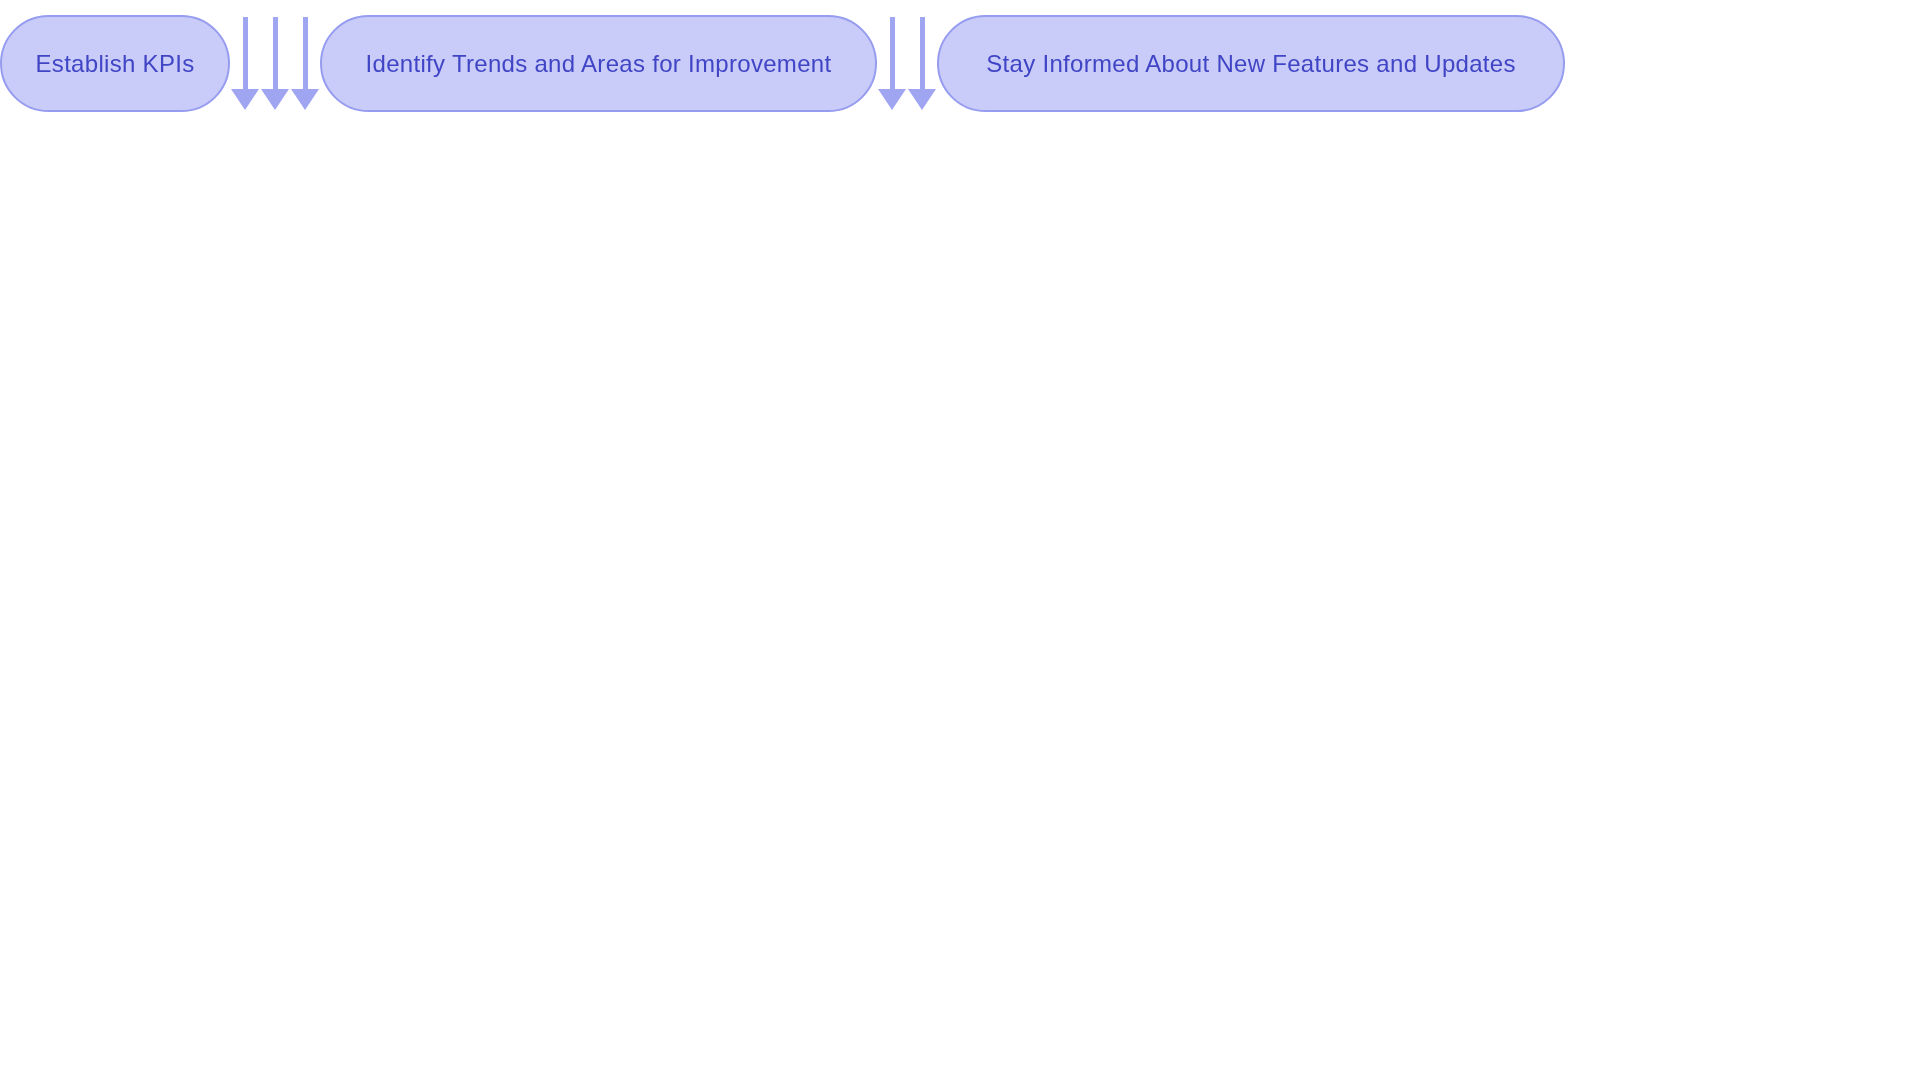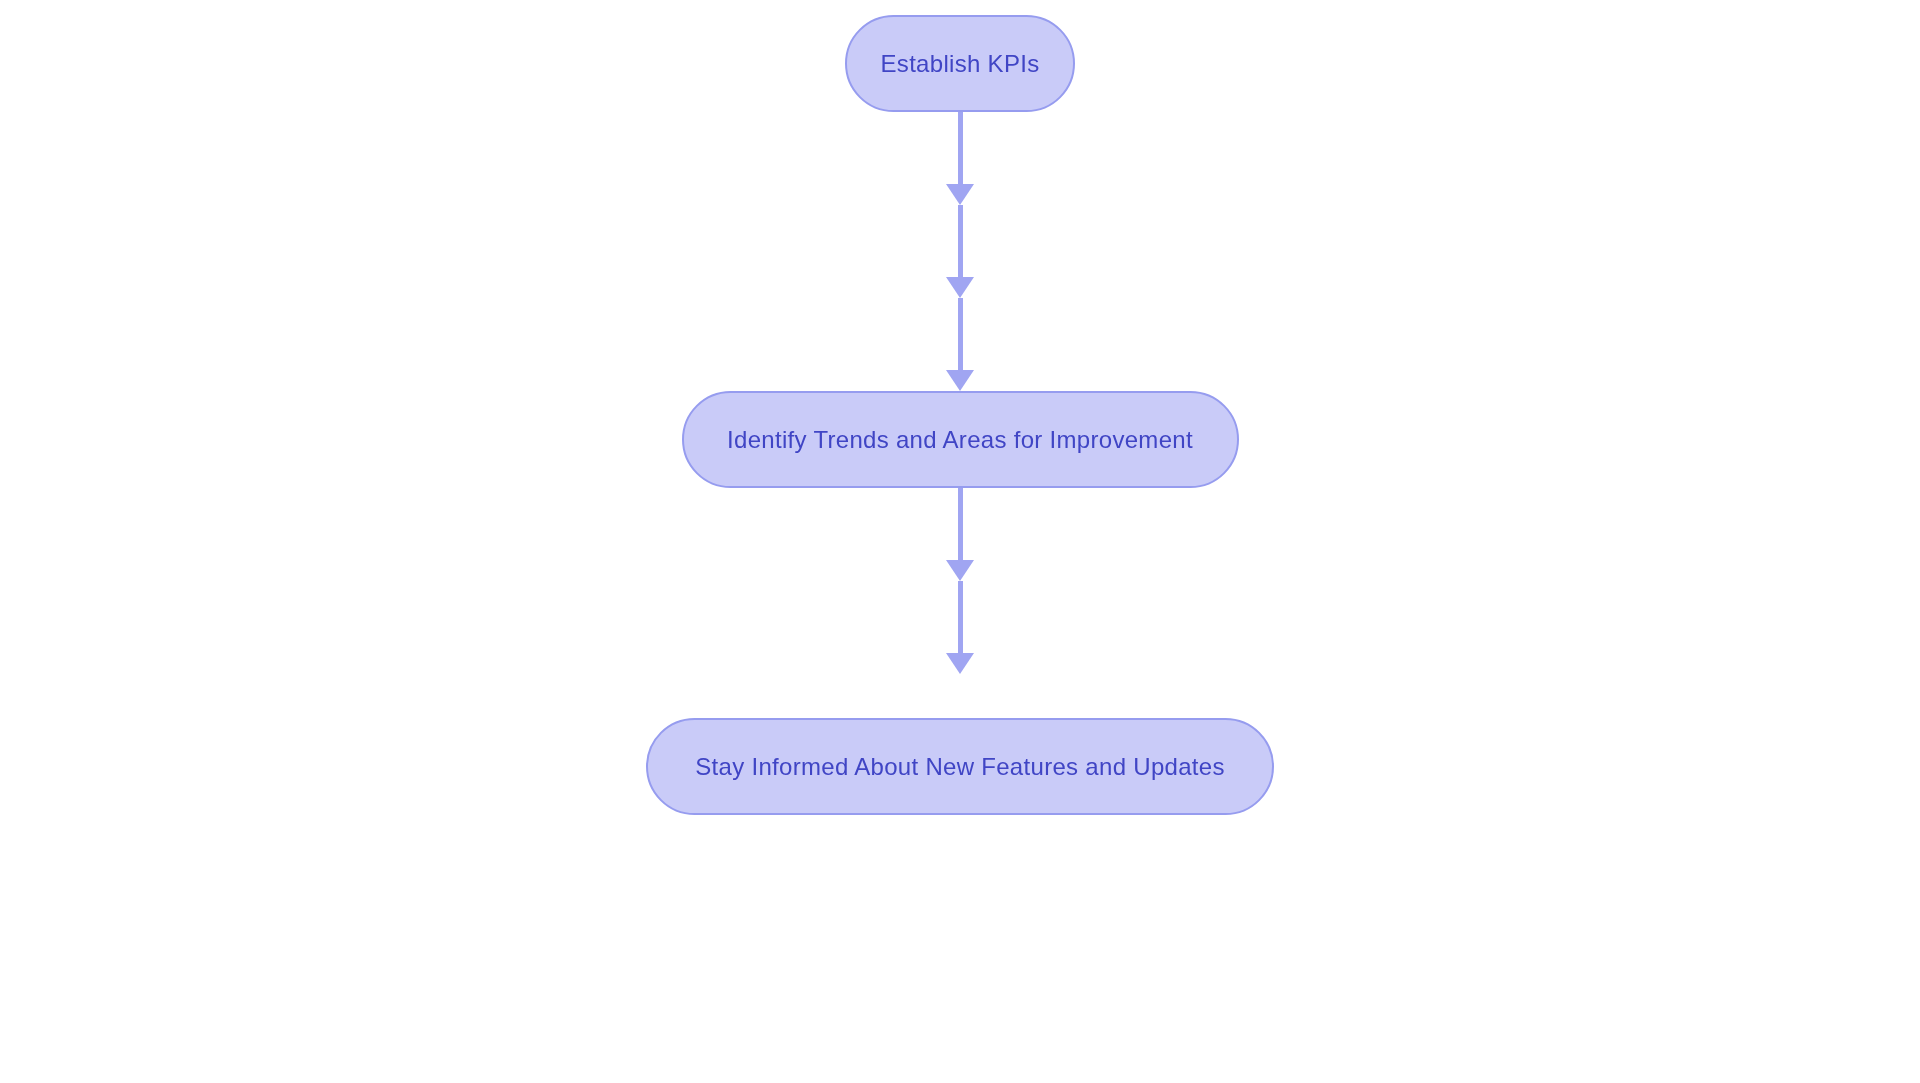--- a/index.html
+++ b/index.html
@@ -14,21 +14,21 @@
     background: var(--bg, #ffffff);
     font-family: "Liberation Sans", sans-serif;
     overflow: hidden;
   }
   .flow {
     position: absolute;
     top: 15px;
     left: 0;
     width: 100%;
     display: flex;
-    flex-direction: column;
+    flex-direction: row;
     align-items: center;
   }
   .node {
     height: 97px;
     box-sizing: border-box;
     background: var(--node-fill, #c9cbf8);
     border: 2px solid var(--node-border, #969cef);
     border-radius: 48.5px;
     display: flex;
     align-items: center;
@@ -91,16 +91,16 @@
       <div class="stem"></div>
       <div class="head"></div>
     </div>
 
 
     <div class="arrow">
       <div class="stem"></div>
       <div class="head"></div>
     </div>
 
-    <div class="node" style="width: 628px; margin-top: 44px;">Stay Informed About New Features and Updates</div>
+    <div class="node" style="width: 628px;">Stay Informed About New Features and Updates</div>
 
   </div>
 </div>
 
 </body></html>

